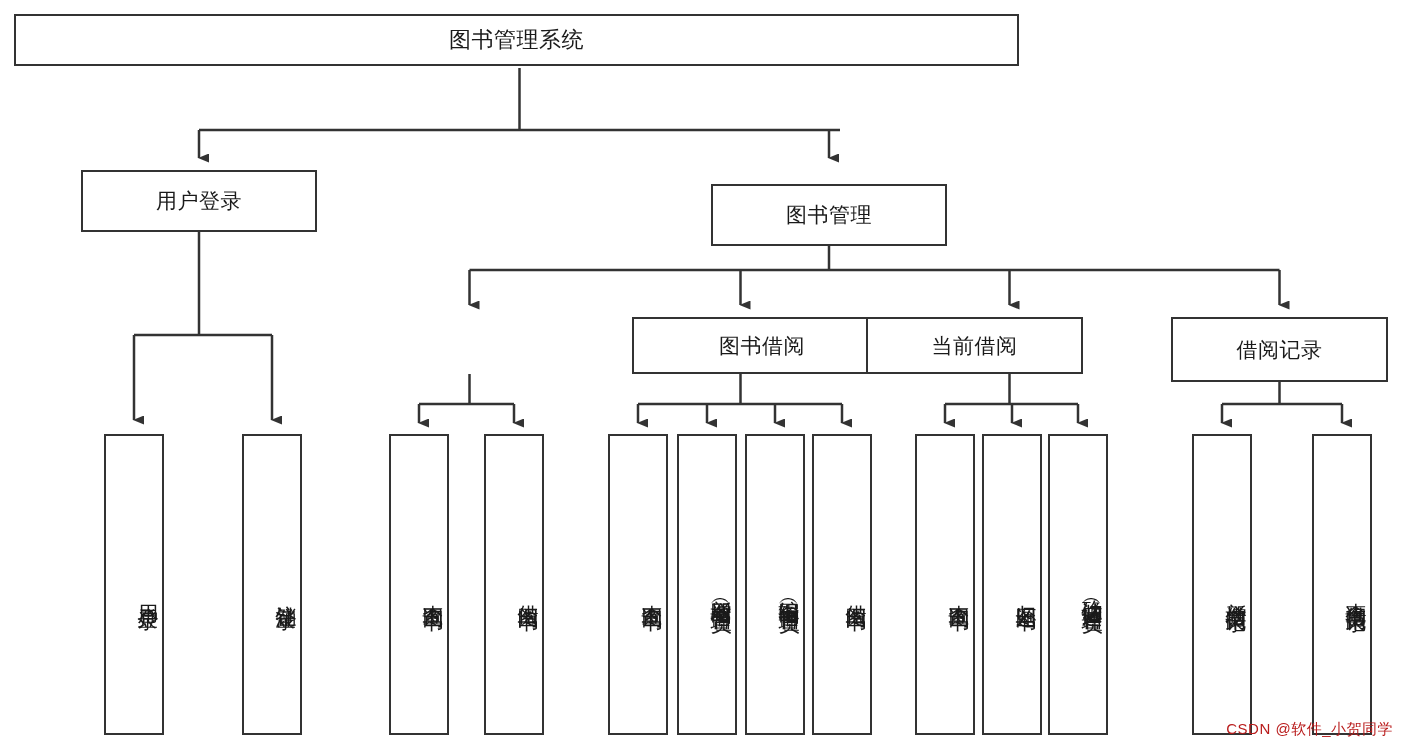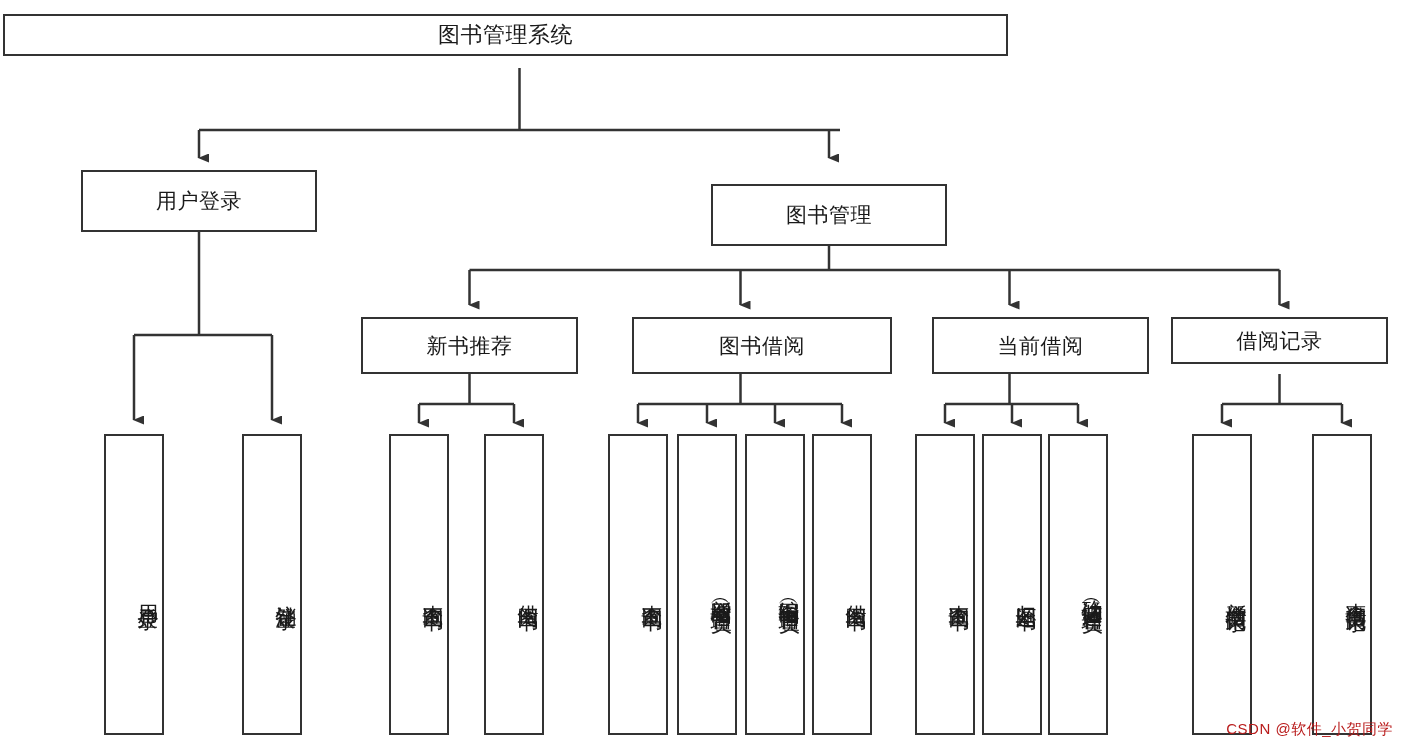--- a/index.html
+++ b/index.html
@@ -113,29 +113,28 @@
       <path d="M1012,404 L1012,423" marker-end="url(#arrow)"></path>
       <path d="M1078,404 L1078,423" marker-end="url(#arrow)"></path>
 
       <path d="M1279.5,374 L1279.5,404"></path>
       <path d="M1222,404 L1342,404"></path>
       <path d="M1222,404 L1222,423" marker-end="url(#arrow)"></path>
       <path d="M1342,404 L1342,423" marker-end="url(#arrow)"></path>
     </g>
   </svg>
 
-  <div class="node horiz root" style="left:3px; top:14px; width:1005px; height:42px;">图书管理系统</div>
+  <div class="node horiz root" style="left:14px; top:14px; width:1005px; height:52px;">图书管理系统</div>
 
   <div class="node horiz" style="left:81px; top:170px; width:236px; height:62px;">用户登录</div>
   <div class="node horiz" style="left:711px; top:170px; width:236px; height:62px;margin-top:14px;">图书管理</div>
 
-  <div class="node horiz" style="left:361px; top:317px; width:217px; height:57px;">新书推荐</div>
   <div class="node horiz" style="left:632px; top:317px; width:260px; height:57px;">图书借阅</div>
-  <div class="node horiz" style="left:932px; top:317px; width:217px; height:57px;">当前借阅</div>
-  <div class="node horiz" style="left:1171px; top:317px; width:217px; height:47px;">借阅记录</div>
+  <div class="node horiz" style="left:866px; top:317px; width:217px; height:57px;">当前借阅</div>
+  <div class="node horiz" style="left:1171px; top:317px; width:217px; height:65px;">借阅记录</div>
 
   <div class="node vert" style="left:104px; top:434px; width:60px; height:301px;">用户登录</div>
   <div class="node vert" style="left:242px; top:434px; width:60px; height:301px;">注销登录</div>
 
   <div class="node vert" style="left:389px; top:434px; width:60px; height:301px;">查询图书</div>
   <div class="node vert" style="left:484px; top:434px; width:60px; height:301px;">借阅图书</div>
 
   <div class="node vert" style="left:608px; top:434px; width:60px; height:301px;">查询图书</div>
   <div class="node vert" style="left:677px; top:434px; width:60px; height:301px;">新增图书（管理员）</div>
   <div class="node vert" style="left:745px; top:434px; width:60px; height:301px;">编辑图书（管理员）</div>

